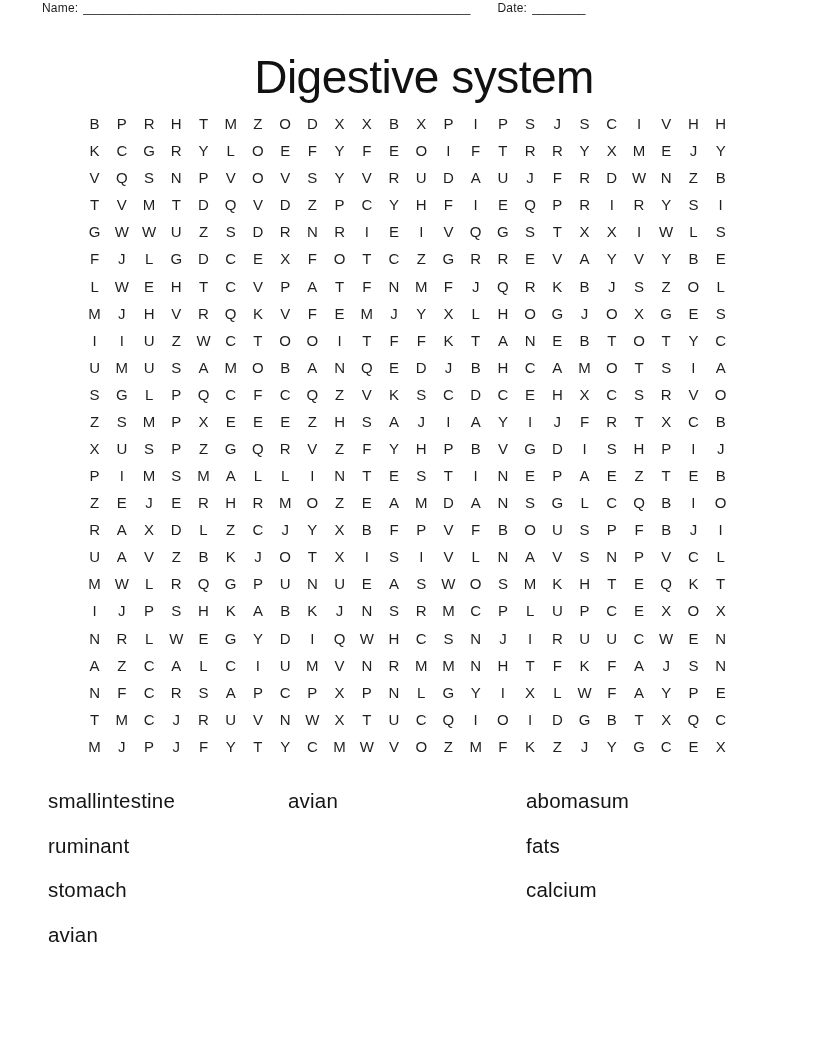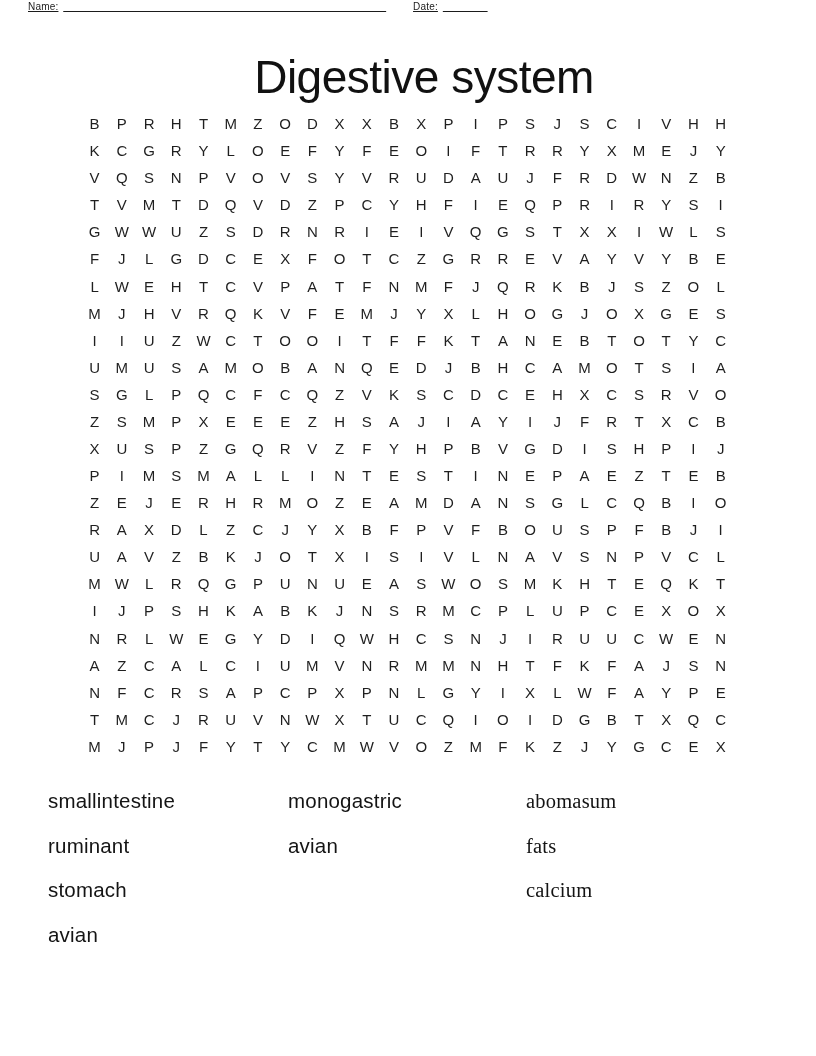--- a/index.html
+++ b/index.html
@@ -12,26 +12,25 @@
     width: 816px;
     height: 1056px;
     background: #ffffff;
     color: #1c1c1c;
     font-family: "Liberation Sans", sans-serif;
     overflow: hidden;
   }
   
   .header {
     position: absolute;
-    left: 28px;
+    left: 42px;
     top: 1px;
     white-space: nowrap;
-    font-size: 10px;
+    font-size: 12px;
     color: #1c1c1c;
-    text-decoration: underline;
   }
   .header .label { letter-spacing: 0.2px; }
   .header .line  { letter-spacing: 0; color: #1c1c1c; }
   .header .date-label { margin-left: 27px; }
   .header .gap { display: inline-block; width: 5px; }
   
   .title {
     position: absolute;
     top: 34px;
     left: 0;
@@ -71,21 +70,21 @@
     left: 0;
     width: 816px;
     height: 200px;
   }
   .word-col {
     position: absolute;
     top: 0;
   }
   .word-col-0 { left: 48px; }
   .word-col-1 { left: 288px; }
-  .word-col-2 { left: 526px; font-family: Liberation Serif, serif; }
+  .word-col-2 { left: 526px; }
   .word {
     height: 44.5px;
     line-height: 44.5px;
     font-size: 20.5px;
     font-weight: 400;
     color: #141414;
     letter-spacing: 0.2px;
   }
 </style>
 </head>
@@ -727,21 +726,20 @@
     </div>
 
   <div class="word-bank">
     <div class="word-col word-col-0">
         <div class="word">smallintestine</div>
         <div class="word">ruminant</div>
         <div class="word">stomach</div>
         <div class="word">avian</div>
       </div>
     <div class="word-col word-col-1">
-        <div class="word">monogastric</div>
         <div class="word">avian</div>
       </div>
     <div class="word-col word-col-2">
         <div class="word">abomasum</div>
         <div class="word">fats</div>
         <div class="word">calcium</div>
       </div>
   </div>
 
 </div>

